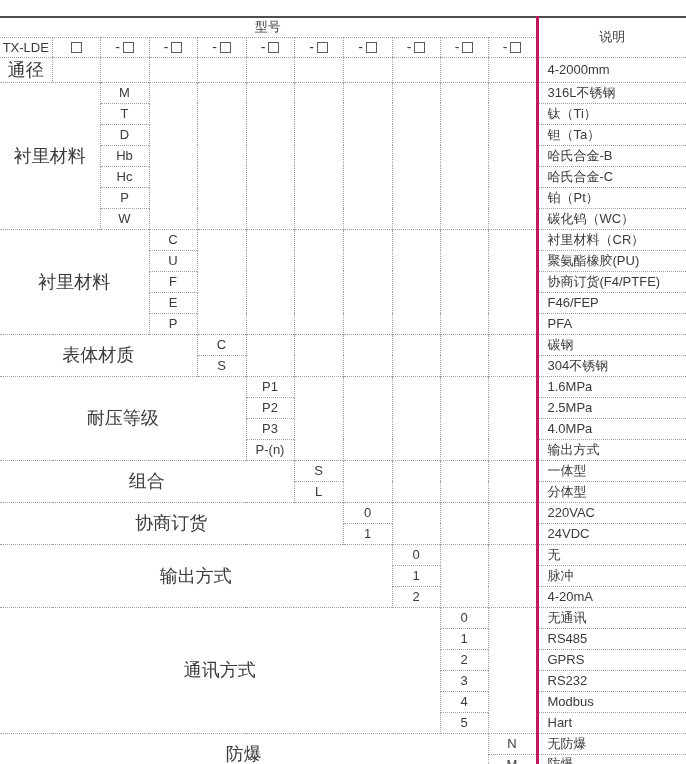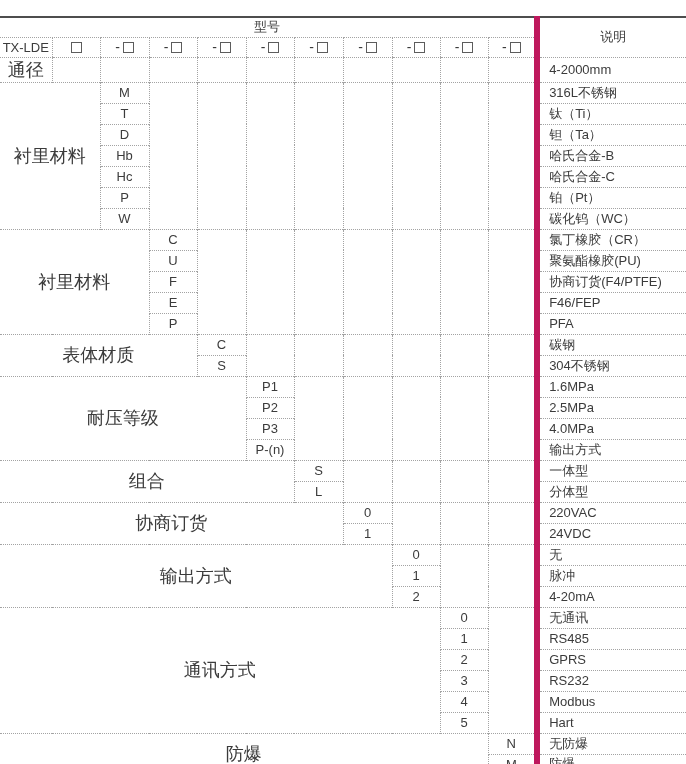--- a/index.html
+++ b/index.html
@@ -28,21 +28,21 @@
     overflow: hidden;
     color: #3b3b3b;
   }
   thead td { height: 20px; }
   tbody td { height: 21px; }
   
   .bt { border-top: 1px dotted #a3a3a3; }
   .bl { border-left: 1px dotted #a3a3a3; }
   .bb { border-bottom: 1px dotted #a3a3a3; }
   
-  .desc-sep { border-left: 6px solid #be185d; }
+  .desc-sep { border-left: 3px solid #be185d; }
   td.desc {
     text-align: left;
     padding-left: 9px;
     font-size: 13px;
   }
   td.code { font-size: 13px; }
   td.label { font-size: 18px; }
   td.prefix { font-size: 13px; letter-spacing: 0; }
   .title-cell { font-size: 13px; }
   
@@ -206,21 +206,21 @@
         <tr>
           <td class="label bt" colspan="3" rowspan="5">衬里材料</td>
           <td class="code bl bt">C</td>
           <td class="bl bt"></td>
           <td class="bl bt"></td>
           <td class="bl bt"></td>
           <td class="bl bt"></td>
           <td class="bl bt"></td>
           <td class="bl bt"></td>
           <td class="bl bt"></td>
-          <td class="desc desc-sep bt">氯丁橡胶（CR）</td>
+          <td class="desc desc-sep bt">衬里材料（CR）</td>
         </tr>
         <tr>
           <td class="code bl bt">U</td>
           <td class="bl"></td>
           <td class="bl"></td>
           <td class="bl"></td>
           <td class="bl"></td>
           <td class="bl"></td>
           <td class="bl"></td>
           <td class="bl"></td>

